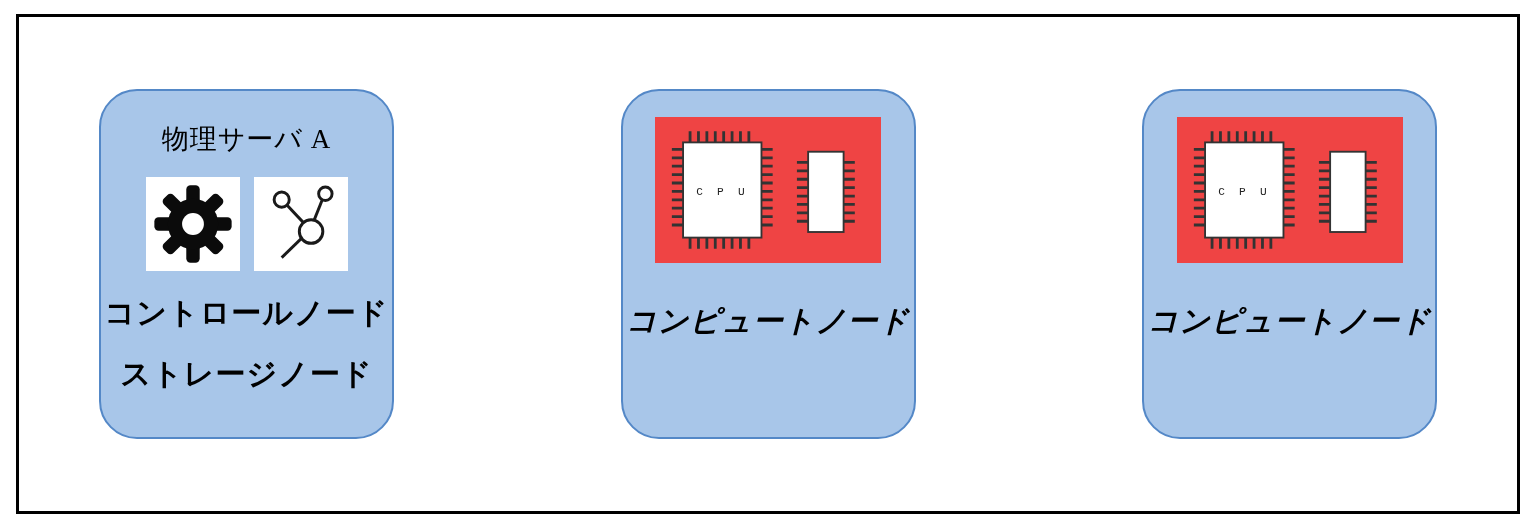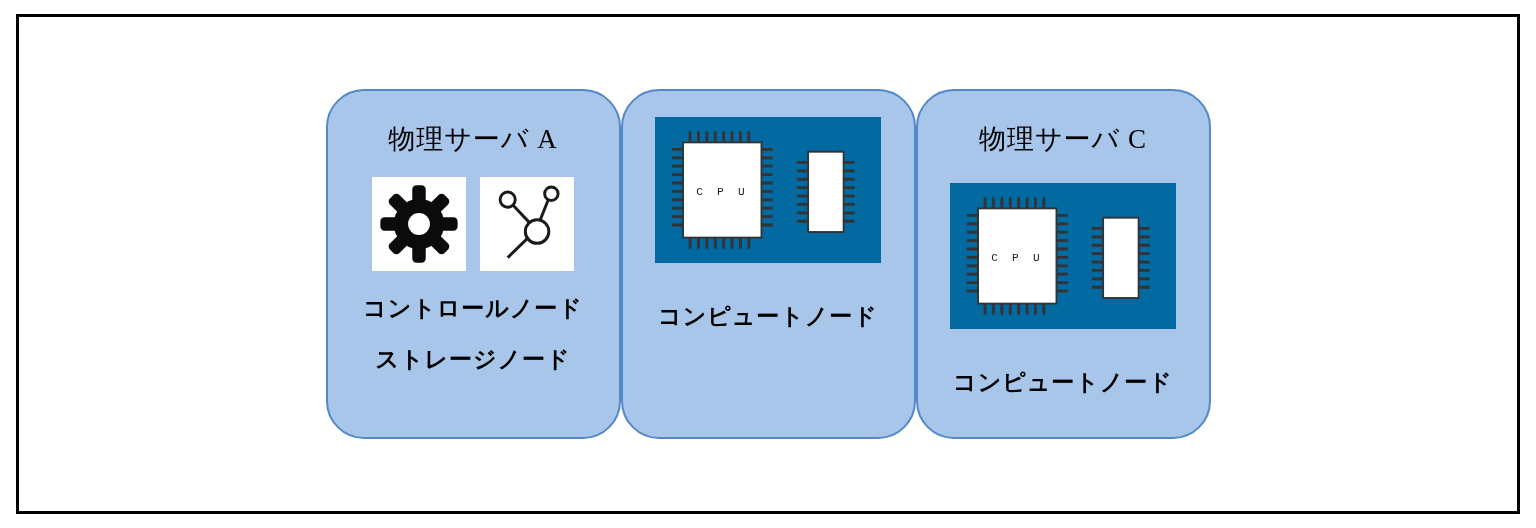--- a/index.html
+++ b/index.html
@@ -15,21 +15,21 @@
     background: #ffffff;
     font-family: "Liberation Sans", "DejaVu Sans", sans-serif;
   }
   .outer-box {
     width: 100%;
     height: 100%;
     box-sizing: border-box;
     border: 3px solid #000000;
     display: flex;
     align-items: center;
-    justify-content: center;
+    justify-content: space-between;
     padding: 0 80px;
   }
   .server-card {
     width: 295px;
     height: 350px;
     box-sizing: border-box;
     background: #a8c6e9;
     border: 2px solid #5488c7;
     border-radius: 38px;
     display: flex;
@@ -55,44 +55,44 @@
     height: 94px;
     background: #ffffff;
     display: flex;
     align-items: center;
     justify-content: center;
   }
   .chip-panel {
     margin-top: 26px;
     width: 226px;
     height: 146px;
-    background: #0369a1;
+    background: #ef4444;
     display: flex;
     align-items: center;
     justify-content: center;
   }
   .disk-panel {
     margin-top: 18px;
     width: 120px;
     height: 156px;
     background: #ffffff;
     display: flex;
     align-items: center;
     justify-content: center;
   }
   .node-label {
     font-weight: bold;
-    font-size: 23px;
+    font-size: 30px;
     color: #000000;
     letter-spacing: 1px;
     white-space: nowrap;
   }
   .label-a1 { margin-top: 22px; }
   .label-a2 { margin-top: 20px; }
-  .label-bc { margin-top: 38px; }
+  .label-bc { margin-top: 38px; font-style: italic; }
   .label-d  { margin-top: 34px; }
   .cpu-text {
     font-family: "Liberation Mono", "DejaVu Sans Mono", monospace;
     font-size: 12px;
     letter-spacing: 4px;
     fill: #222222;
   }
 </style>
 </head>
 <body>
@@ -165,21 +165,20 @@
             <line x1="152" y1="44" x2="152" y2="110" stroke-width="12" stroke-dasharray="3 6"></line>
             <line x1="202" y1="44" x2="202" y2="110" stroke-width="12" stroke-dasharray="3 6"></line>
           </g>
           <rect x="158" y="34" width="38" height="86" fill="#ffffff" stroke="#333333" stroke-width="2"></rect>
         </svg>
       </div>
       <div class="node-label label-bc">コンピュートノード</div>
     </div>
 
     <div class="server-card">
-      <div class="card-title">物理サーバ C</div>
       <div class="chip-panel">
         <svg width="218" height="140" viewBox="0 0 230 150">
           <g stroke="#333333">
             <line x1="30" y1="18" x2="102" y2="18" stroke-width="12" stroke-dasharray="3 6"></line>
             <line x1="30" y1="132" x2="102" y2="132" stroke-width="12" stroke-dasharray="3 6"></line>
             <line x1="18" y1="30" x2="18" y2="120" stroke-width="12" stroke-dasharray="3 6"></line>
             <line x1="114" y1="30" x2="114" y2="120" stroke-width="12" stroke-dasharray="3 6"></line>
           </g>
           <rect x="24" y="24" width="84" height="102" fill="#ffffff" stroke="#333333" stroke-width="2"></rect>
           <text x="66" y="80" text-anchor="middle" class="cpu-text">C P U</text>

